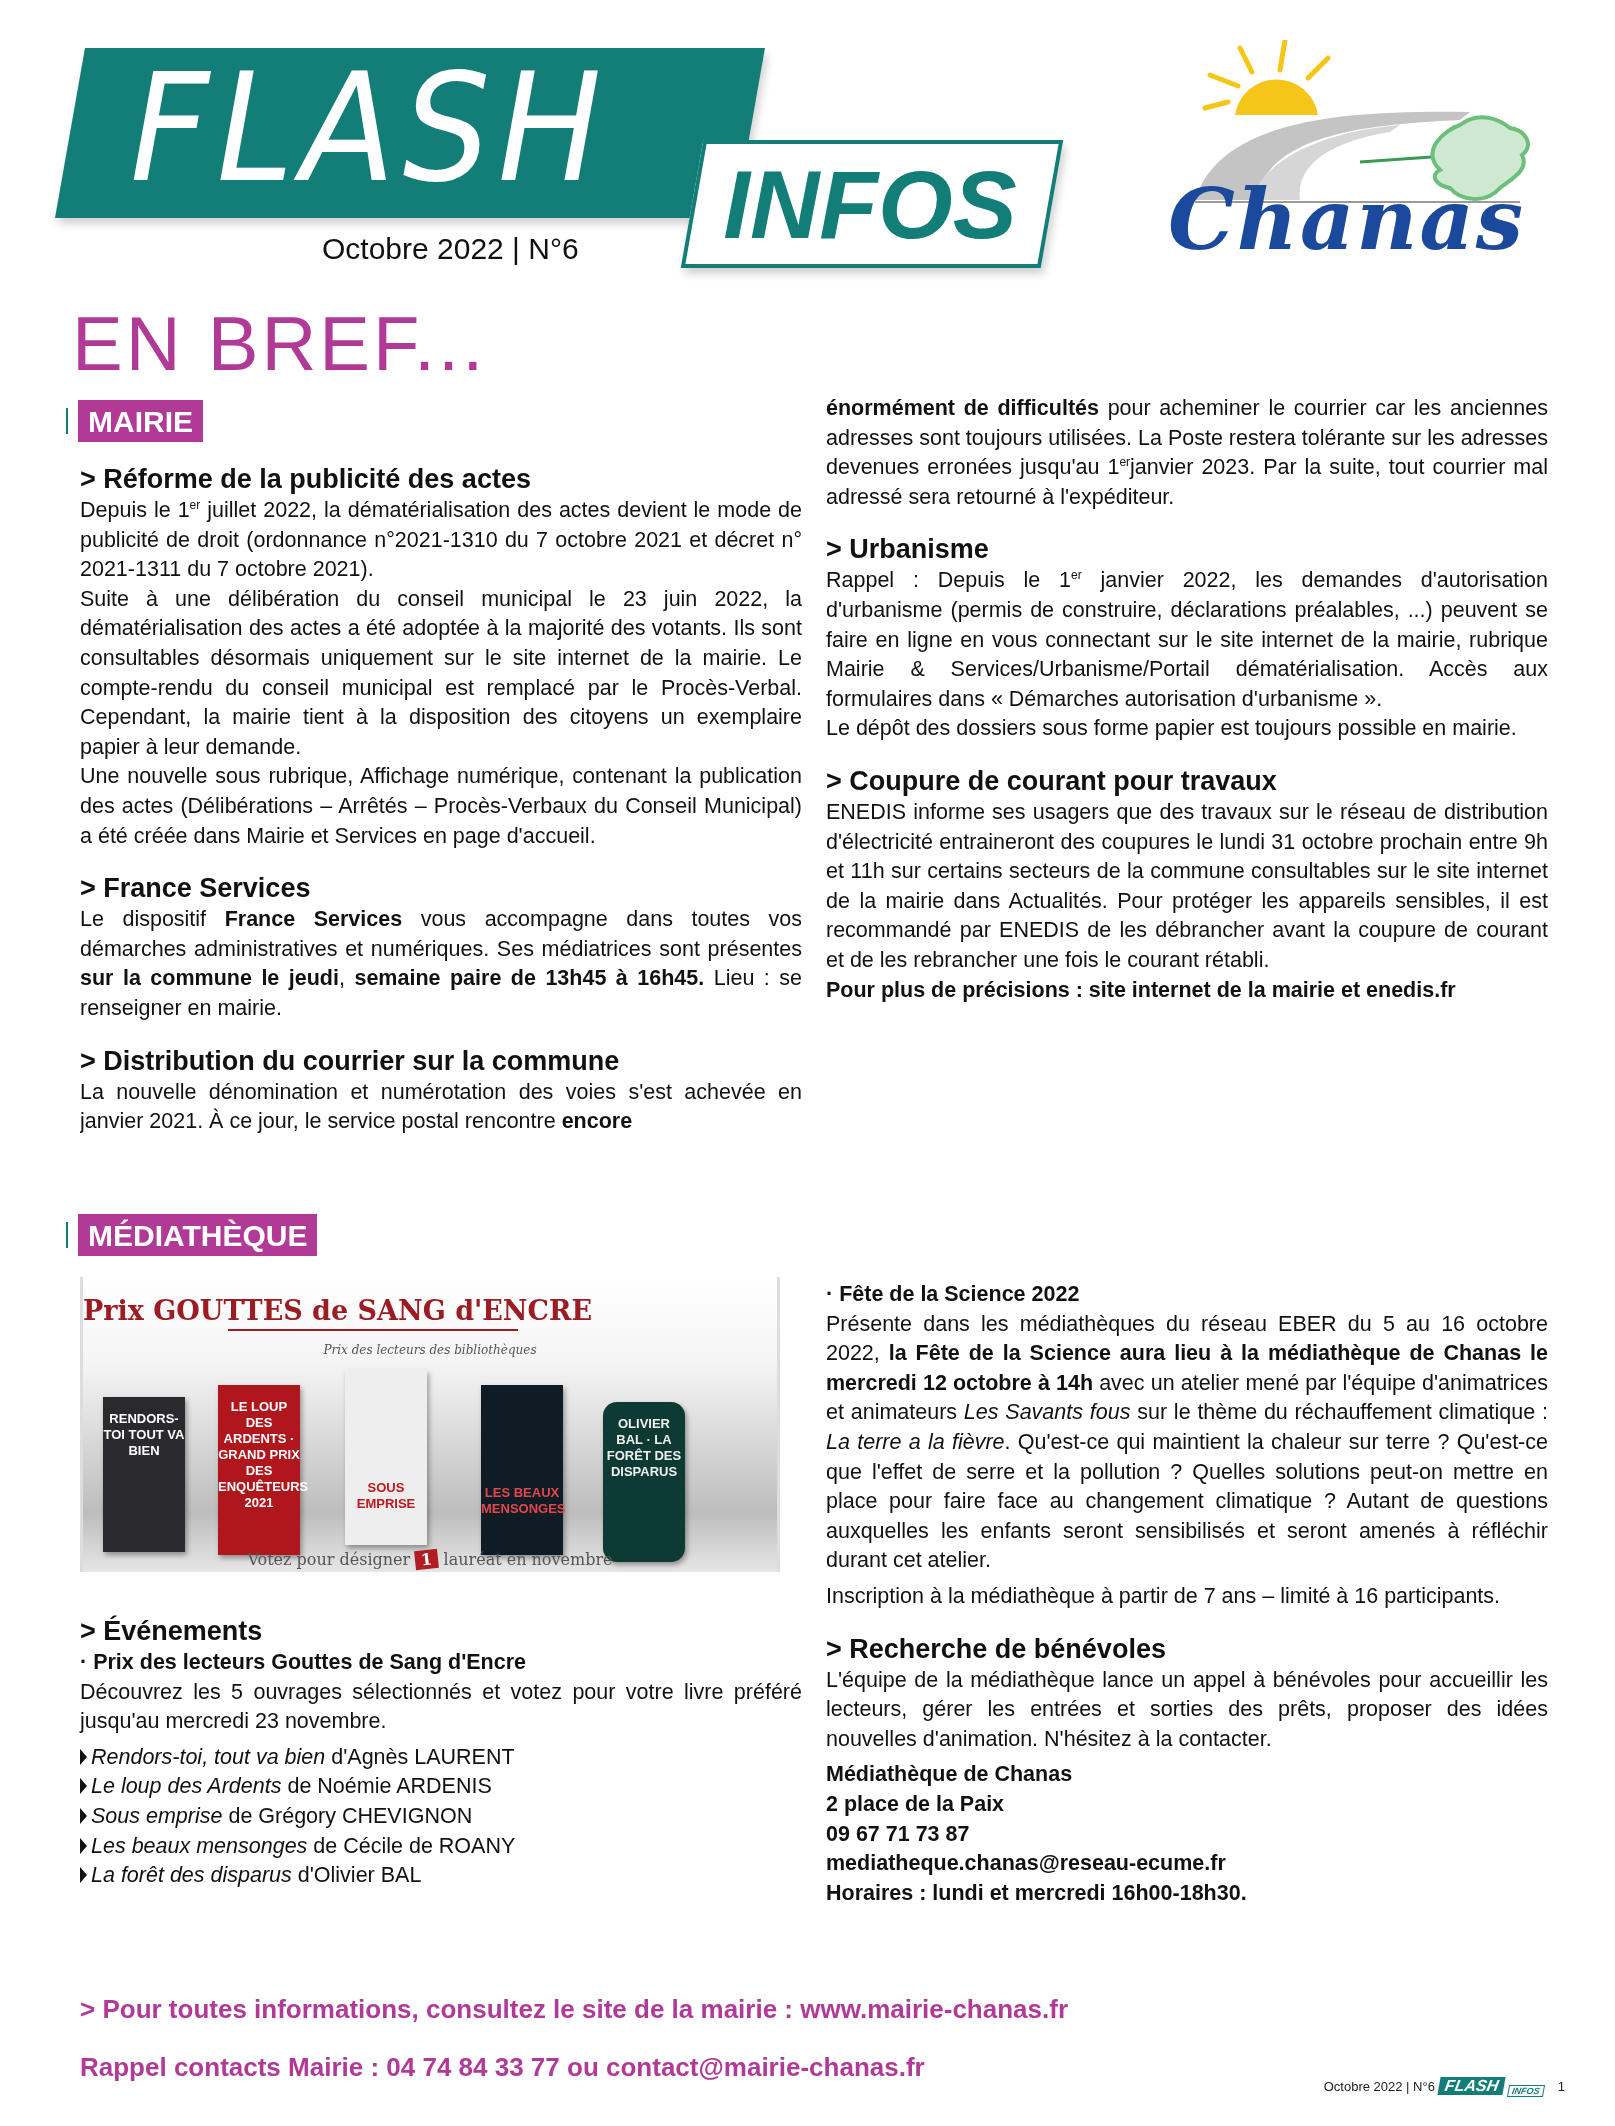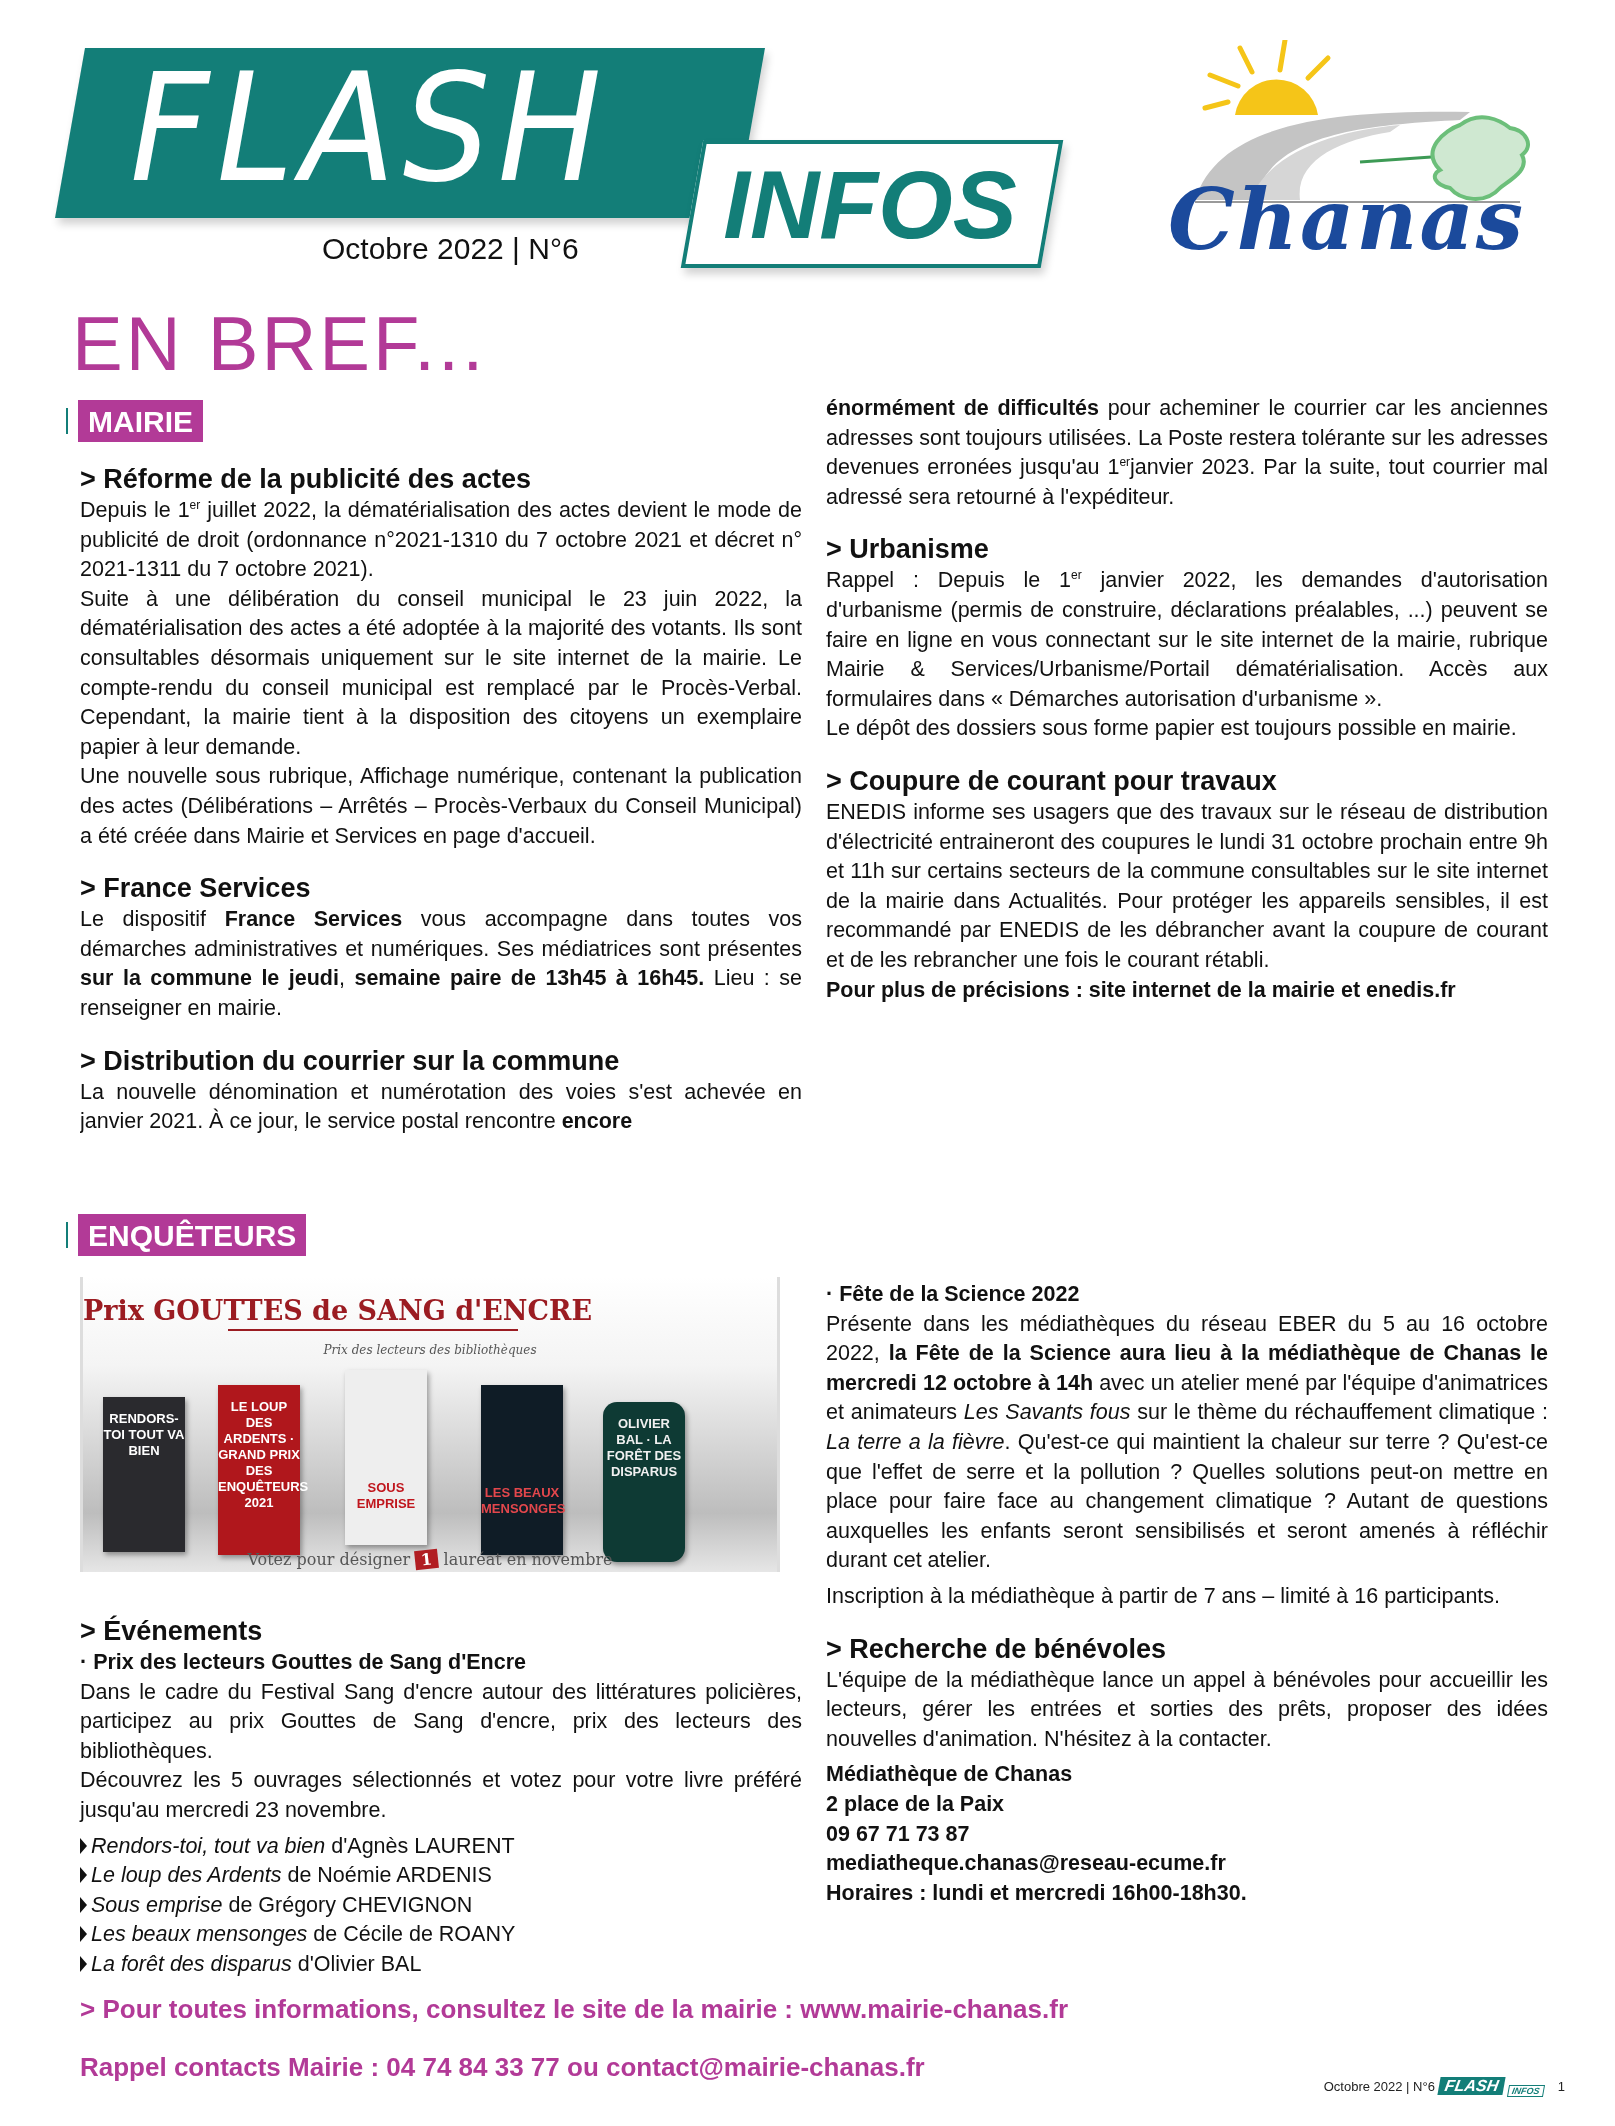--- a/index.html
+++ b/index.html
@@ -112,38 +112,37 @@
   <div class="h3">&gt; Urbanisme</div>
   <p class="p"><span>Rappel : Depuis le 1</span><span class="sup">er</span><span> janvier 2022, les demandes d'autorisation d'urbanisme (permis de construire, déclarations préalables, ...) peuvent se faire en ligne en vous connectant sur le site internet de la mairie, rubrique Mairie &amp; Services/Urbanisme/Portail dématérialisation. Accès aux formulaires dans « Démarches autorisation d'urbanisme ».</span></p>
   <p class="p">Le dépôt des dossiers sous forme papier est toujours possible en mairie.</p>
   <div class="gap"></div>
   <div class="h3">&gt; Coupure de courant pour travaux</div>
   <p class="p">ENEDIS informe ses usagers que des travaux sur le réseau de distribution d'électricité entraineront des coupures le lundi 31 octobre prochain entre 9h et 11h sur certains secteurs de la commune consultables sur le site internet de la mairie dans Actualités. Pour protéger les appareils sensibles, il est recommandé par ENEDIS de les débrancher avant la coupure de courant et de les rebrancher une fois le courant rétabli.</p>
   <p class="p b">Pour plus de précisions : site internet de la mairie et enedis.fr</p>
 </div>
 
 <div class="abs tag-bar" style="left:66px;top:1222px;"></div>
-<div class="abs section-tag" style="left:78px;top:1214px;">ENQUÊTEURS</div>
+<div class="abs section-tag" style="left:78px;top:1214px;">MÉDIATHÈQUE</div>
 
 <div class="abs poster">
   <div class="abs poster-title">Prix GOUTTES de SANG d'ENCRE</div>
   <div class="abs poster-line"></div>
   <div class="abs poster-sub">Prix des lecteurs des bibliothèques</div>
   <div class="abs book" style="left:20px;top:120px;height:155px;background:#2a2a2e;">RENDORS-TOI TOUT VA BIEN</div>
   <div class="abs book" style="left:135px;top:108px;background:#b0171c;">LE LOUP DES ARDENTS · GRAND PRIX DES ENQUÊTEURS 2021</div>
   <div class="abs book" style="left:262px;top:93px;height:175px;background:#eeeeee;color:#c0161d;padding-top:110px;">SOUS EMPRISE</div>
   <div class="abs book" style="left:398px;top:108px;background:#0f1c26;padding-top:100px;color:#e3474c;">LES BEAUX MENSONGES</div>
   <div class="abs book" style="left:520px;top:125px;height:160px;background:#0e3a34;color:#f0f0f0;border-radius:14px;">OLIVIER BAL · LA FORÊT DES DISPARUS</div>
   <div class="abs poster-vote"><span>Votez pour désigner</span> <span class="vote-num">1</span> <span>lauréat en novembre</span></div>
 </div>
 
 <div class="abs col" style="left:80px;top:1604px;">
   <div class="h3" style="margin-top:10px">&gt; Événements</div>
   <p class="p b">· Prix des lecteurs Gouttes de Sang d'Encre</p>
-  <p class="p">Dans le cadre du Festival Sang d'encre autour des littératures policières, participez au prix Gouttes de Sang d'encre, prix des lecteurs des bibliothèques.</p>
   <p class="p">Découvrez les 5 ouvrages sélectionnés et votez pour votre livre préféré jusqu'au mercredi 23 novembre.</p>
   <div style="height:6px"></div>
   <ul class="book-list">
     <li><span class="tri"></span><i>Rendors-toi, tout va bien</i><span> d'Agnès LAURENT</span></li>
     <li><span class="tri"></span><i>Le loup des Ardents</i><span> de Noémie ARDENIS</span></li>
     <li><span class="tri"></span><i>Sous emprise</i><span> de Grégory CHEVIGNON</span></li>
     <li><span class="tri"></span><i>Les beaux mensonges</i><span> de Cécile de ROANY</span></li>
     <li><span class="tri"></span><i>La forêt des disparus</i><span> d'Olivier BAL</span></li>
   </ul>
 </div>

